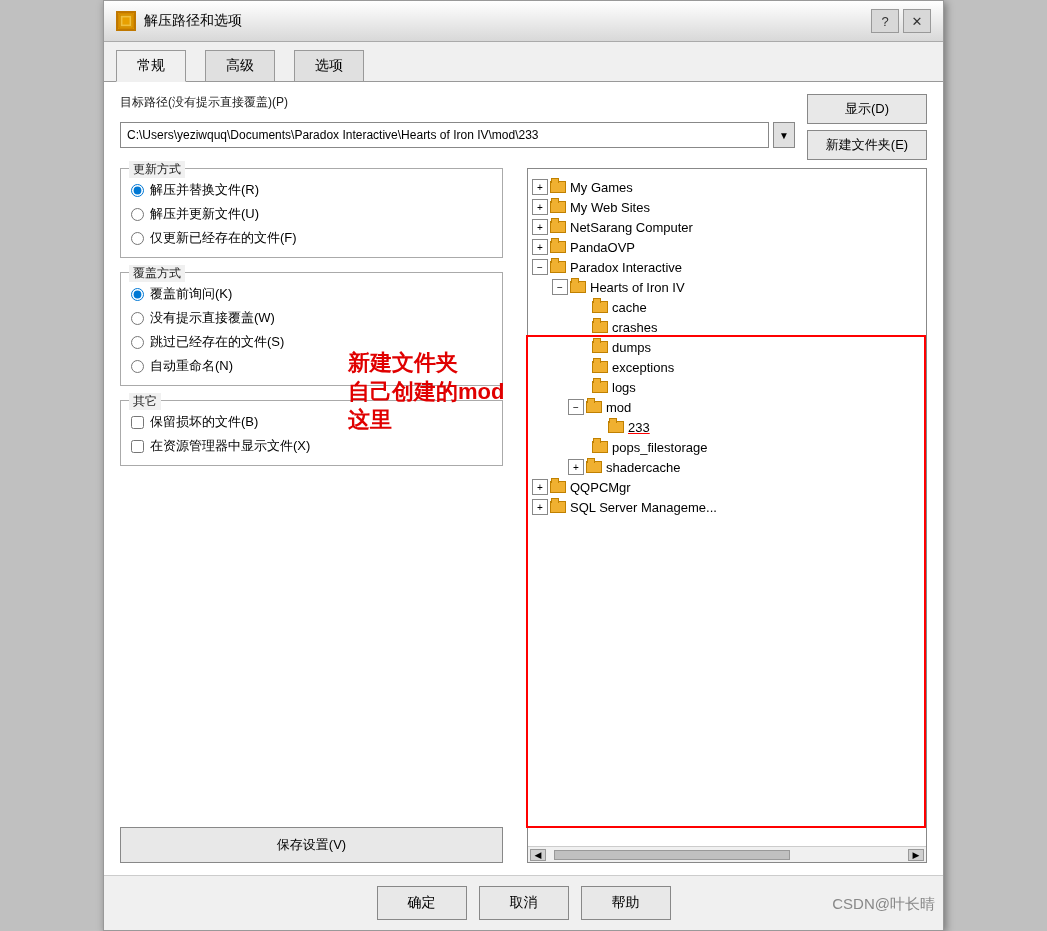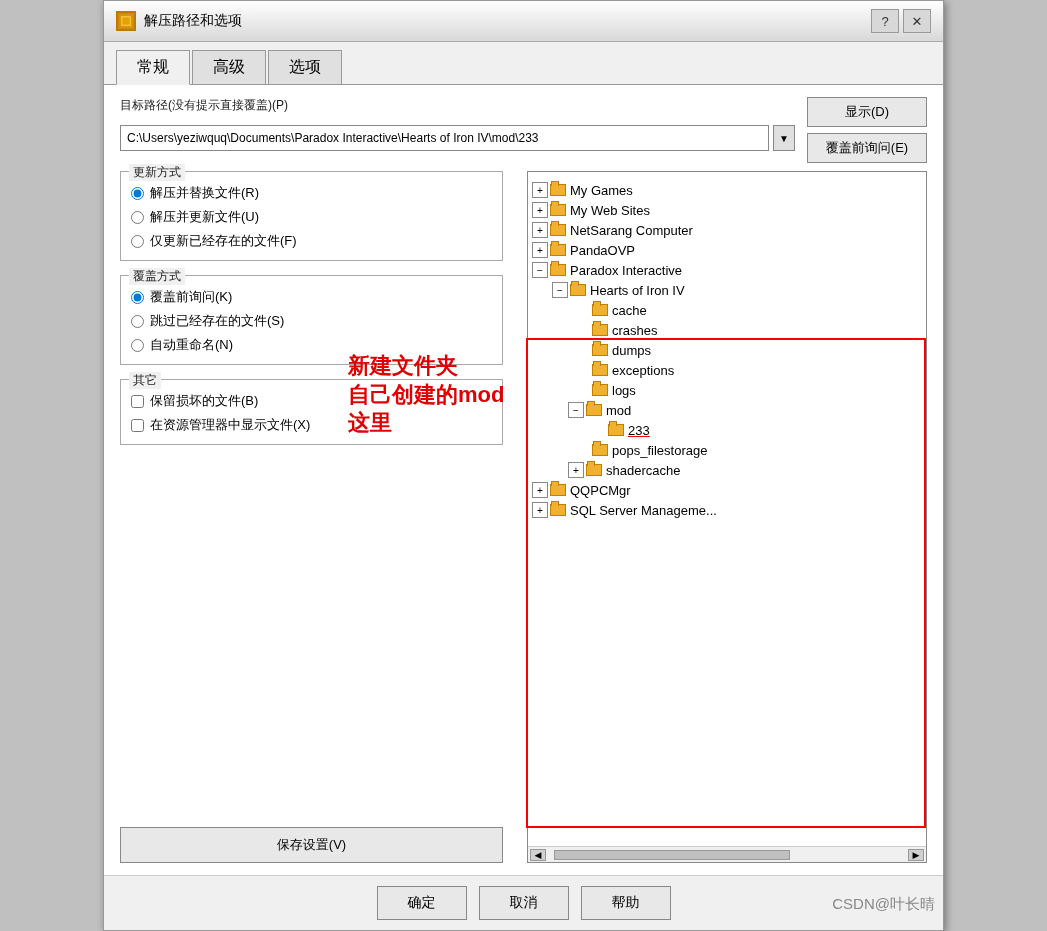--- a/index.html
+++ b/index.html
@@ -75,22 +75,22 @@
       padding: 8px 12px 0;
       border-bottom: 1px solid #999;
       background: #f0f0f0;
     }
     .tab {
       padding: 6px 20px;
       border: 1px solid #999;
       border-bottom: none;
       background: #e0e0e0;
       cursor: pointer;
-      margin-right: 2px;
-      font-size: 16px;
+      margin-right: 19px;
+      font-size: 14px;
     }
     .tab.active {
       background: #f0f0f0;
       border-bottom: 1px solid #f0f0f0;
       margin-bottom: -1px;
       position: relative;
       z-index: 1;
     }
 
     .dialog-body {
@@ -359,21 +359,21 @@
     <div class="top-section">
       <div class="left-panel">
         <div class="label">目标路径(没有提示直接覆盖)(P)</div>
         <div class="path-row">
           <input class="path-input" type="text" value="C:\Users\yeziwquq\Documents\Paradox Interactive\Hearts of Iron IV\mod\233" style="">
           <div class="dropdown-arrow">▼</div>
         </div>
       </div>
       <div class="right-panel">
         <button class="action-btn">显示(D)</button>
-        <button class="action-btn">覆盖前询问(E)</button>
+        <button class="action-btn">新建文件夹(E)</button>
       </div>
     </div>
 
     <div class="main-content" style="flex:1; position:relative;">
 
       <div class="left-options">
 
         <div class="group-box">
           <span class="group-title">更新方式</span>
           <div class="radio-group">
@@ -391,20 +391,24 @@
             </label>
           </div>
         </div>
 
         <div class="group-box">
           <span class="group-title">覆盖方式</span>
           <div class="radio-group">
             <label class="radio-item">
               <input type="radio" name="overwrite" checked="" style="">
               <span>覆盖前询问(K)</span>
+            </label>
+            <label class="radio-item">
+              <input type="radio" name="overwrite" style="">
+              <span>没有提示直接覆盖(W)</span>
             </label>
             <label class="radio-item">
               <input type="radio" name="overwrite" style="">
               <span>跳过已经存在的文件(S)</span>
             </label>
             <label class="radio-item">
               <input type="radio" name="overwrite" style="">
               <span>自动重命名(N)</span>
             </label>
           </div>

